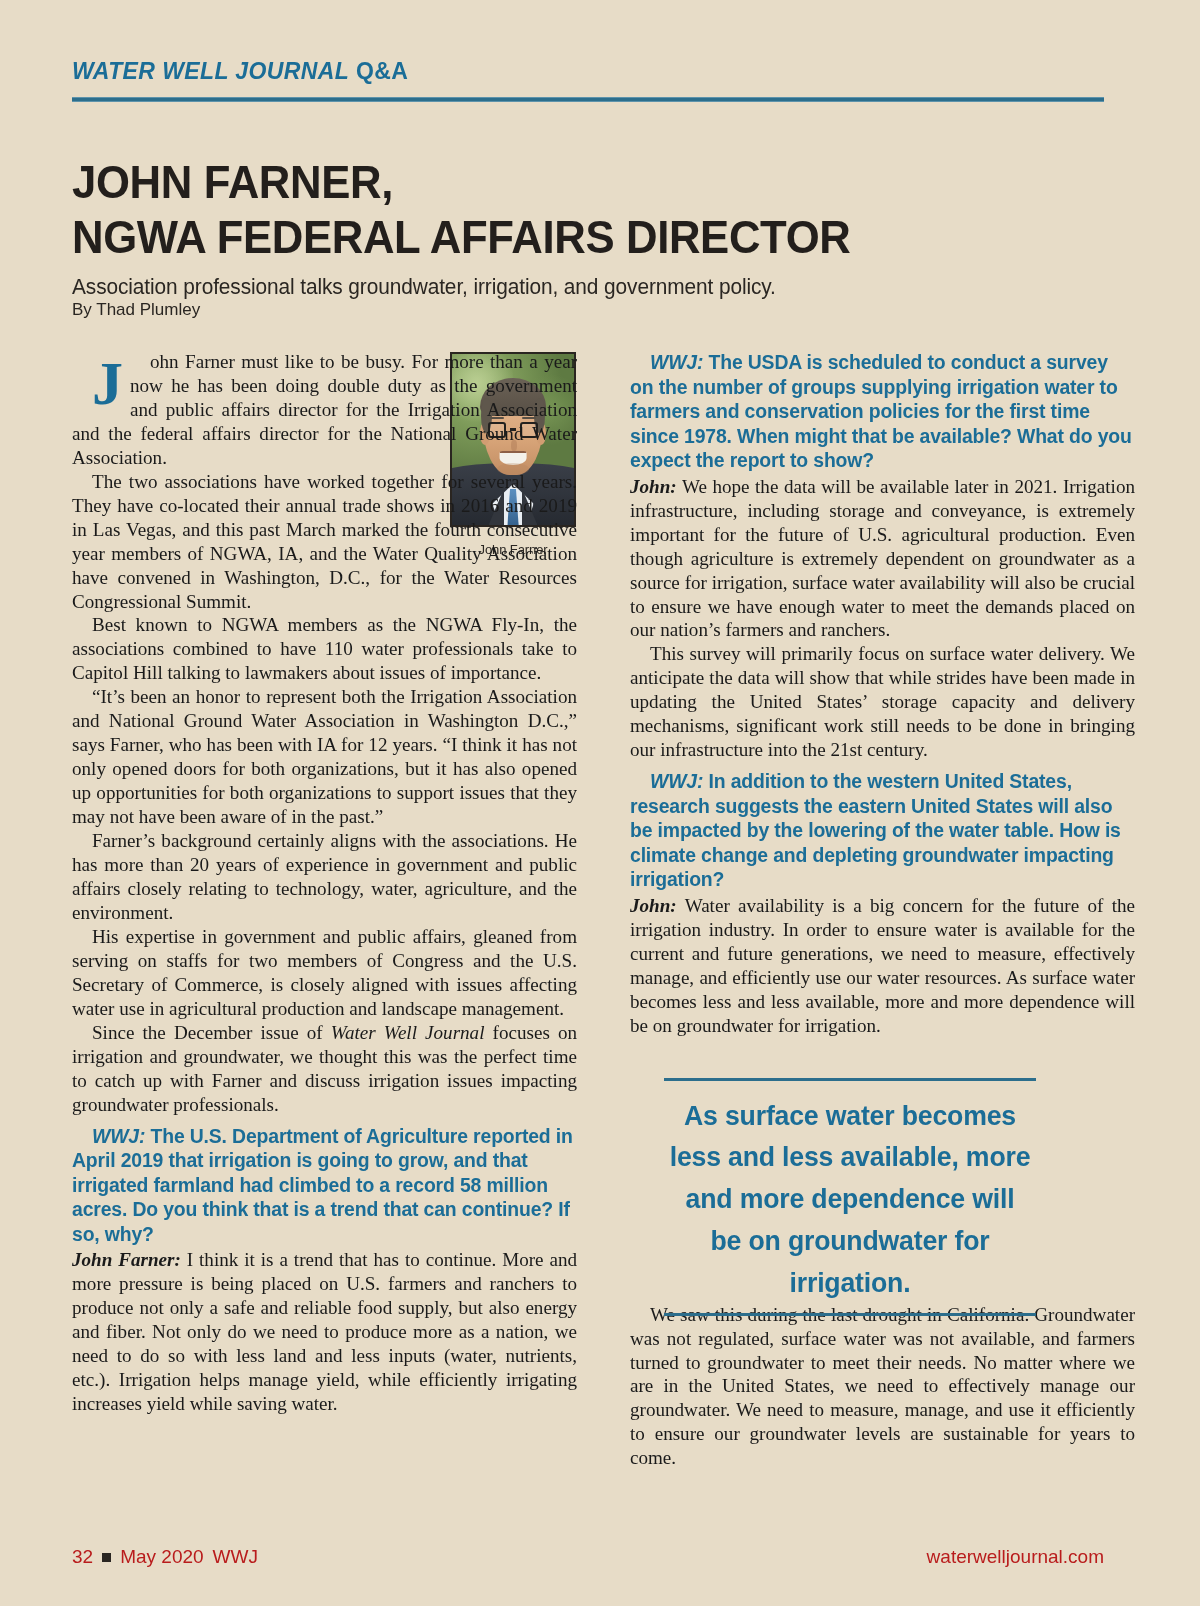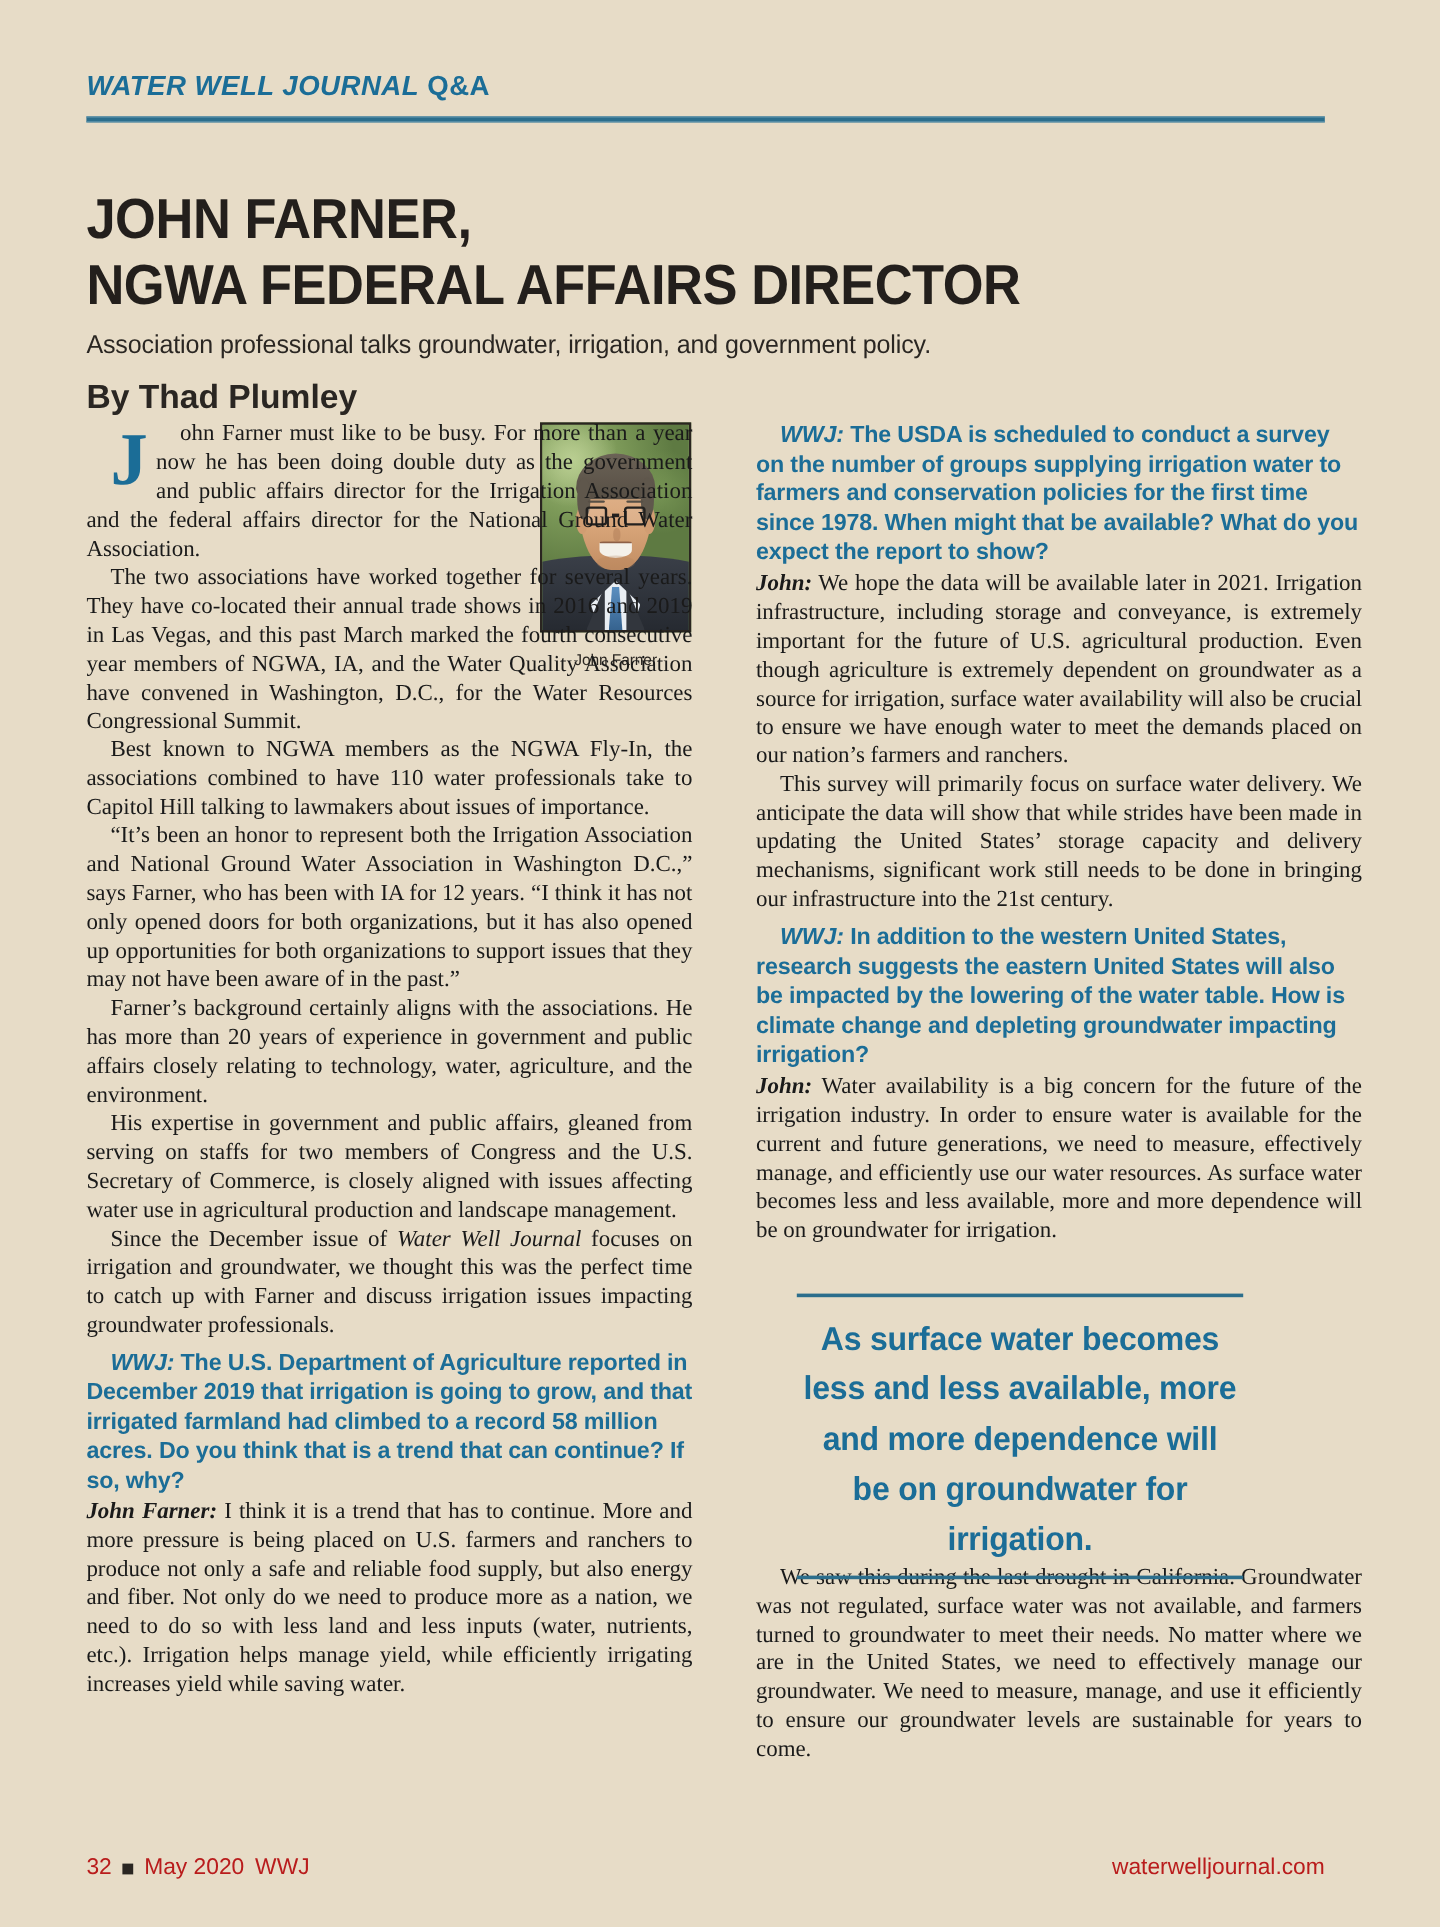--- a/index.html
+++ b/index.html
@@ -76,25 +76,24 @@
   .deck {
     margin-top: 11px;
     font-family: "Liberation Sans", sans-serif;
     font-size: 21.5px;
     color: #2a2622;
     letter-spacing: -0.1px;
     transform: scaleX(0.97);
     transform-origin: left center;
   }
   .byline {
-    margin-top: 15px;
+    margin-top: 0;
     font-family: "Liberation Sans", sans-serif;
-    font-size: 28px;
+    font-size: 17px;
     color: #2a2622;
-    font-weight: bold;
   }
 
   
   .col {
     position: absolute;
     top: 350px;
     width: 505px;
     font-size: 19.1px;
     line-height: 1.255;
     text-align: justify;
@@ -369,21 +368,21 @@
 
   <div class="col col-left">
     <p class="dropcap-para"><span class="dropcap">J</span><span>ohn Farner must like to be busy. For more than a year now he has been doing double duty as the government and public affairs director for the Irrigation Association and the federal affairs director for the National Ground Water Association.</span></p>
     <p>The two associations have worked together for several years. They have co-located their annual trade shows in 2016 and 2019 in Las Vegas, and this past March marked the fourth consecutive year members of NGWA, IA, and the Water Quality Association have convened in Washington, D.C., for the Water Resources Congressional Summit.</p>
     <p>Best known to NGWA members as the NGWA Fly-In, the associations combined to have 110 water professionals take to Capitol Hill talking to lawmakers about issues of importance.</p>
     <p>“It’s been an honor to represent both the Irrigation Association and National Ground Water Association in Washington D.C.,” says Farner, who has been with IA for 12 years. “I think it has not only opened doors for both organizations, but it has also opened up opportunities for both organizations to support issues that they may not have been aware of in the past.”</p>
     <p>Farner’s background certainly aligns with the associations. He has more than 20 years of experience in government and public affairs closely relating to technology, water, agriculture, and the environment.</p>
     <p>His expertise in government and public affairs, gleaned from serving on staffs for two members of Congress and the U.S. Secretary of Commerce, is closely aligned with issues affecting water use in agricultural production and landscape management.</p>
     <p><span>Since the December issue of </span><span class="it">Water Well Journal</span><span> focuses on irrigation and groundwater, we thought this was the perfect time to catch up with Farner and discuss irrigation issues impacting groundwater professionals.</span></p>
 
-    <p class="q"><span class="wwj">WWJ:</span><span> The U.S. Department of Agriculture reported in December 2019 that irrigation is going to grow, and that irrigated farmland had climbed to a record 58 million acres. Do you think that is a trend that can continue? If so, why?</span></p>
+    <p class="q"><span class="wwj">WWJ:</span><span> The U.S. Department of Agriculture reported in April 2019 that irrigation is going to grow, and that irrigated farmland had climbed to a record 58 million acres. Do you think that is a trend that can continue? If so, why?</span></p>
 
     <p class="noindent"><span class="a-lead">John Farner:</span><span> I think it is a trend that has to continue. More and more pressure is being placed on U.S. farmers and ranchers to produce not only a safe and reliable food supply, but also energy and fiber. Not only do we need to produce more as a nation, we need to do so with less land and less inputs (water, nutrients, etc.). Irrigation helps manage yield, while efficiently irrigating increases yield while saving water.</span></p>
   </div>
 
   <div class="col col-right">
     <p class="q" style="margin-top:0 !important;"><span class="wwj">WWJ:</span><span> The USDA is scheduled to conduct a survey on the number of groups supplying irrigation water to farmers and conservation policies for the first time since 1978. When might that be available? What do you expect the report to show?</span></p>
 
     <p class="noindent"><span class="a-lead">John:</span><span> We hope the data will be available later in 2021. Irrigation infrastructure, including storage and conveyance, is extremely important for the future of U.S. agricultural production. Even though agriculture is extremely dependent on groundwater as a source for irrigation, surface water availability will also be crucial to ensure we have enough water to meet the demands placed on our nation’s farmers and ranchers.</span></p>
     <p>This survey will primarily focus on surface water delivery. We anticipate the data will show that while strides have been made in updating the United States’ storage capacity and delivery mechanisms, significant work still needs to be done in bringing our infrastructure into the 21st century.</p>
 

